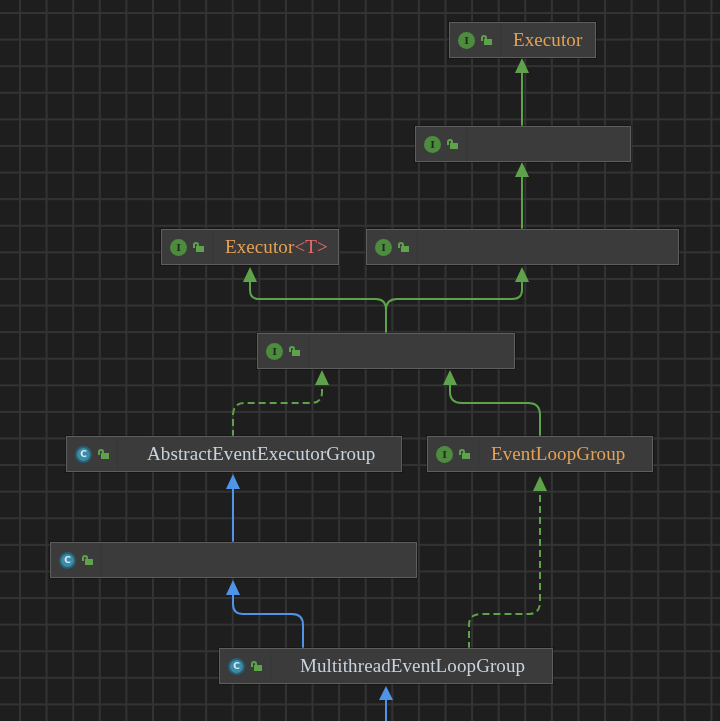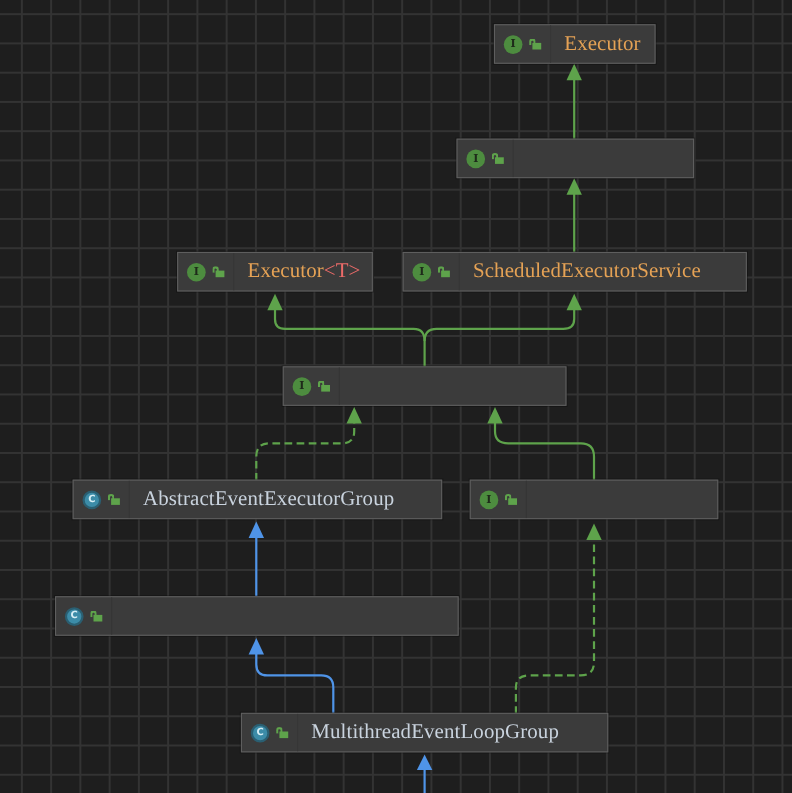--- a/index.html
+++ b/index.html
@@ -39,21 +39,21 @@
     border: 2px solid #5ea34b; border-bottom: none; border-radius: 4px 4px 0 0; box-sizing: border-box;
   }
   .lock .body {
     position: absolute; left: 1px; top: 4px; width: 8px; height: 6px; background: #5ea34b;
   }
   .node .label {
     padding: 0 10px 0 12px; font-family: Liberation Serif, serif;
     font-size: 19px; white-space: nowrap; letter-spacing: 0.1px;
   }
   .label.iface { color: #e5a255; }
-  .label.cls { color: #c9d3de; }
+  .label.cls { color: #c9d3de; margin-left: 17px; }
   .generic { color: #ec6b69; }
 </style>
 </head>
 <body>
 
 <div id="diagram">
 
   <svg class="edges" viewBox="0 0 720 721">
     <defs>
       <marker id="arrowG" markerWidth="14" markerHeight="14" refX="7" refY="12" orient="auto" markerUnits="userSpaceOnUse"></marker>
@@ -140,21 +140,20 @@
   </div>
 
   <div class="node" style="left:366px; top:229px; width:313px;">
     <div class="icons">
       <span class="badge interface">I</span>
       <span class="lock">
           <span class="shackle"></span>
           <span class="body"></span>
         </span>
     </div>
-    <span class="label iface">ScheduledExecutorService</span>
   </div>
 
   <div class="node" style="left:257px; top:333px; width:258px;">
     <div class="icons">
       <span class="badge interface">I</span>
       <span class="lock">
           <span class="shackle"></span>
           <span class="body"></span>
         </span>
     </div>
@@ -172,20 +171,21 @@
   </div>
 
   <div class="node" style="left:427px; top:436px; width:226px;">
     <div class="icons">
       <span class="badge interface">I</span>
       <span class="lock">
           <span class="shackle"></span>
           <span class="body"></span>
         </span>
     </div>
+    <span class="label iface">EventLoopGroup</span>
   </div>
 
   <div class="node" style="left:50px; top:542px; width:367px;">
     <div class="icons">
       <span class="badge class">C</span>
       <span class="lock">
           <span class="shackle"></span>
           <span class="body"></span>
         </span>
     </div>

